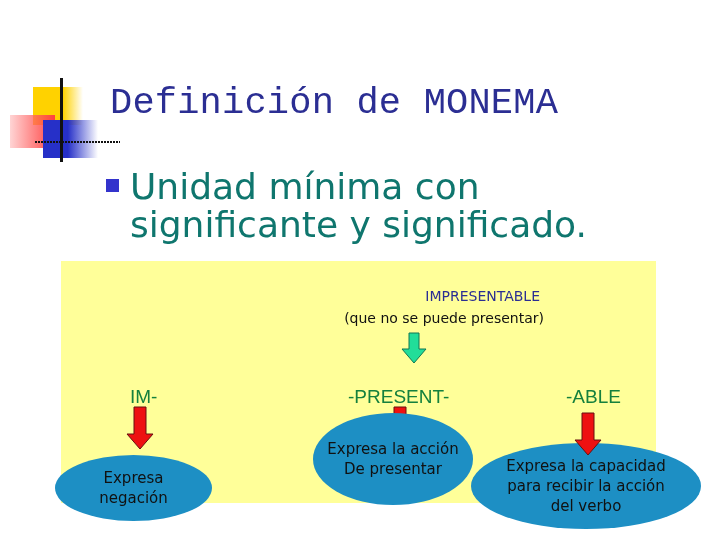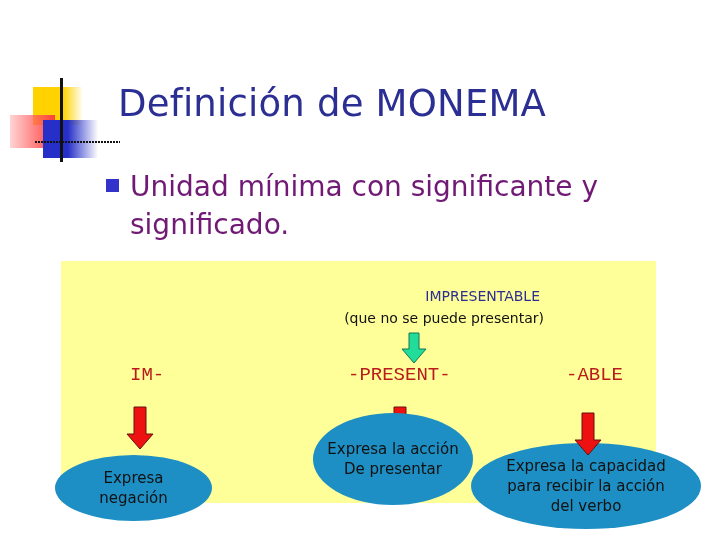--- a/index.html
+++ b/index.html
@@ -3,27 +3,27 @@
 <meta charset="utf-8">
 <style>
   html, body { margin:0; padding:0; }
   body { width:728px; height:546px; background:#ffffff; position:relative; overflow:hidden; font-family:"DejaVu Sans", sans-serif; }
   .logo { position:absolute; left:0; top:70px; width:120px; height:100px; }
   .sq-yellow { position:absolute; left:33px; top:17px; width:50px; height:38px; background:linear-gradient(to right,#ffd200 0%,#ffd200 60%,rgba(255,230,120,0) 100%); }
   .sq-red { position:absolute; left:10px; top:45px; width:45px; height:33px; background:linear-gradient(to right,rgba(255,170,170,0.5) 0%,#ff4040 100%); }
   .sq-blue { position:absolute; left:43px; top:50px; width:55px; height:38px; background:linear-gradient(to right,#2630c8 0%,#2630c8 45%,rgba(60,70,220,0) 100%); }
   .vline { position:absolute; left:60px; top:8px; width:3px; height:84px; background:#111; }
   .hline { position:absolute; left:35px; top:71px; width:85px; height:2px; background:repeating-linear-gradient(to right,#111 0 2px,transparent 2px 3px); }
-  .title { position:absolute; left:118px; top:82px; font-size:37px; color:#2b2e93; white-space:nowrap; letter-spacing:0.2px; }
+  .title { position:absolute; left:110px; top:82px; font-size:37px; color:#2b2e93; white-space:nowrap; letter-spacing:0.2px;font-family:Liberation Mono, monospace; }
   .bullet-mark { position:absolute; left:106px; top:179px; width:13px; height:13px; background:#3333cc; }
-  .bullet-text { position:absolute; left:130px; top:168px; width:500px; font-size:28px; line-height:38px; color:#701a75; }
+  .bullet-text { position:absolute; left:130px; top:168px; width:500px; font-size:36px; line-height:38px; color:#0f766e; }
   .panel { position:absolute; left:61px; top:261px; width:595px; height:242px; background:#ffff99; }
   .imp { position:absolute; left:300px; top:288px; width:240px; text-align:right; font-size:14px; color:#2b2e93; }
   .imp2 { position:absolute; left:296px; top:310px; width:248px; text-align:right; font-size:14px; color:#111; }
-  .morph { position:absolute; top:364px; font-size:19px; color:#b91c1c; font-family:Liberation Mono, monospace; }
+  .morph { position:absolute; top:386px; font-size:19px; color:#15803d; font-family:Liberation Sans, sans-serif; }
   .ellipse { position:absolute; background:#1d8fc4; border-radius:50%; display:flex; align-items:center; justify-content:center; text-align:center; color:#111; font-size:15px; line-height:20px; }
   .arrow { position:absolute; }
 </style>
 </head>
 <body>
 
 <div class="logo">
   <div class="sq-yellow"></div>
   <div class="sq-red"></div>
   <div class="sq-blue"></div>

